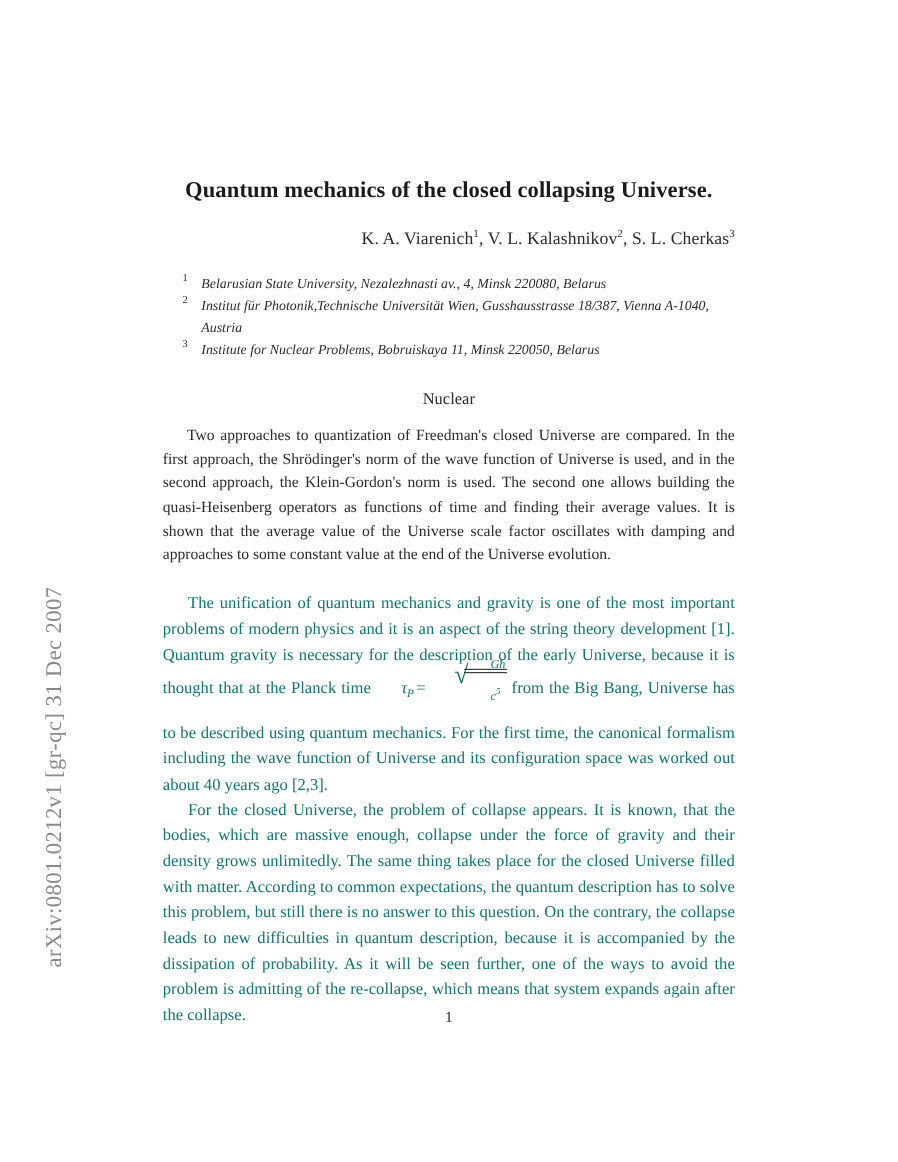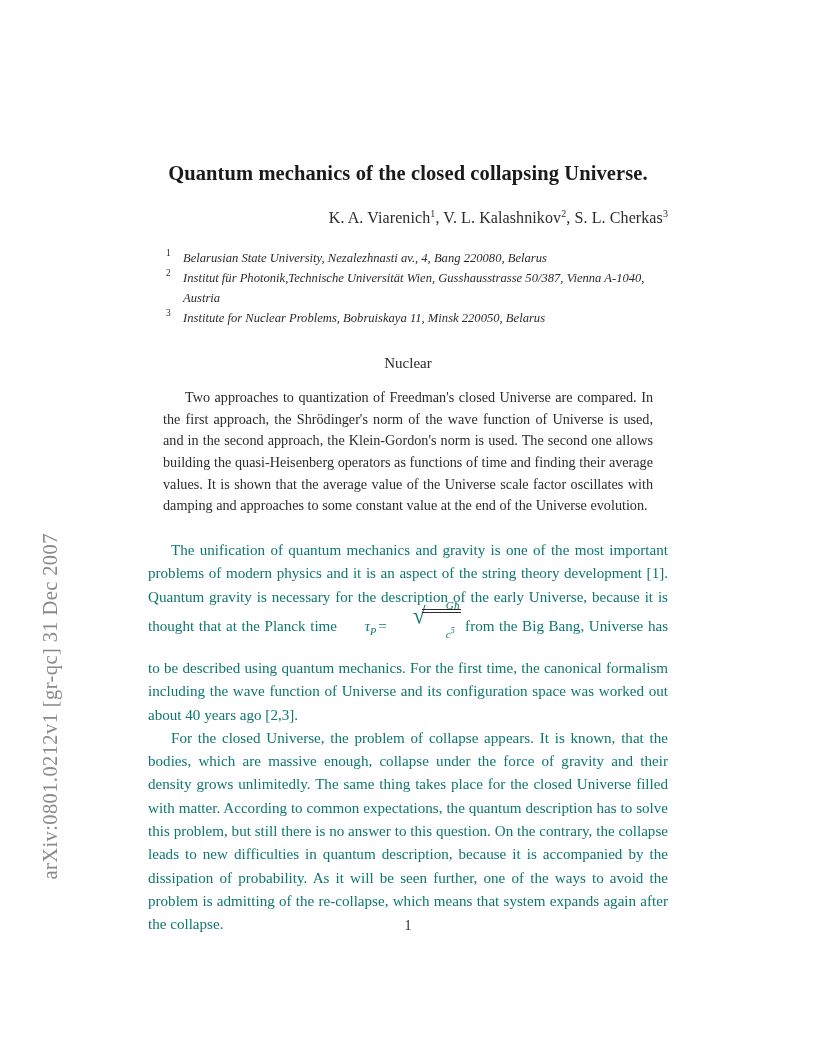--- a/index.html
+++ b/index.html
@@ -108,21 +108,21 @@
   }
   #abstract-body {
     margin-top: 14px;
     font-size: 14.2px;
     line-height: 1.53;
     text-align: justify;
     text-justify: inter-word;
     color: #2b2b2b;
   }
   #abstract-body p {
-    margin: 15px;
+    margin: 0;
     text-indent: 22px;
   }
 
   
   #body-text {
     margin-top: 22px;
     font-size: 15.1px;
     line-height: 1.545;
     text-align: justify;
     text-justify: inter-word;
@@ -224,25 +224,25 @@
     <h1 class="doc-title">Quantum mechanics of the closed collapsing Universe.</h1>
 
     <div class="authors">
       <span>K. A. Viarenich</span><sup>1</sup><span>, </span><span>V. L. Kalashnikov</span><sup>2</sup><span>, </span><span>S. L. Cherkas</span><sup>3</sup>
     </div>
   </div>
 
   <div id="affiliations">
     <div class="affil-row">
       <span class="affil-mark">1</span>
-      <span class="affil-text">Belarusian State University, Nezalezhnasti av., 4, Bang 220080, Belarus</span>
+      <span class="affil-text">Belarusian State University, Nezalezhnasti av., 4, Minsk 220080, Belarus</span>
     </div>
     <div class="affil-row">
       <span class="affil-mark">2</span>
-      <span class="affil-text">Institut für Photonik,Technische Universität Wien, Gusshausstrasse 50/387, Vienna A-1040, Austria</span>
+      <span class="affil-text">Institut für Photonik,Technische Universität Wien, Gusshausstrasse 18/387, Vienna A-1040, Austria</span>
     </div>
     <div class="affil-row">
       <span class="affil-mark">3</span>
       <span class="affil-text">Institute for Nuclear Problems, Bobruiskaya 11, Minsk 220050, Belarus</span>
     </div>
   </div>
 
   <div class="abstract-head">Nuclear</div>
 
   <div id="abstract-body">

